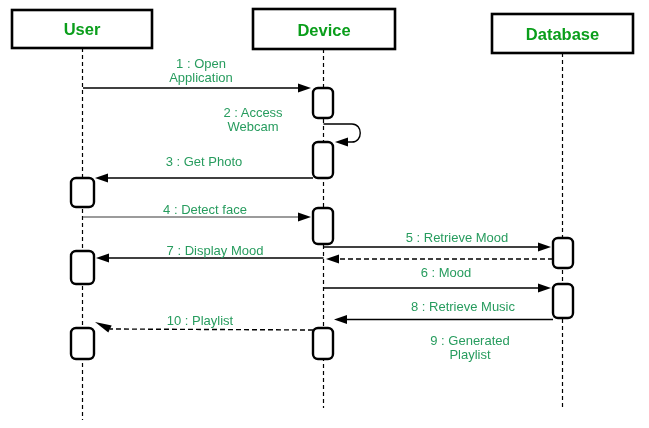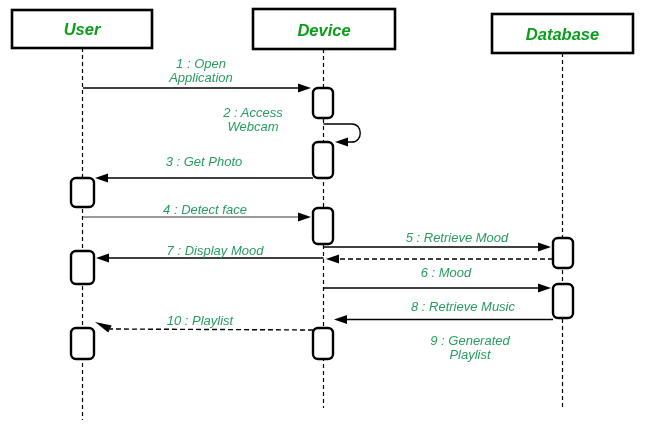--- a/index.html
+++ b/index.html
@@ -6,21 +6,20 @@
     margin: 0;
     padding: 0;
     background: #ffffff;
   }
   .stage {
     position: relative;
     width: 649px;
     height: 428px;
     background: #ffffff;
     overflow: hidden;
-    font-style: italic;
   }
   svg { display: block; }
   .title {
     fill: #0a9e1b;
     font-family: "Liberation Sans", sans-serif;
     font-size: 16.5px;
     font-weight: 700;
     text-anchor: middle;
   }
   .msg {

